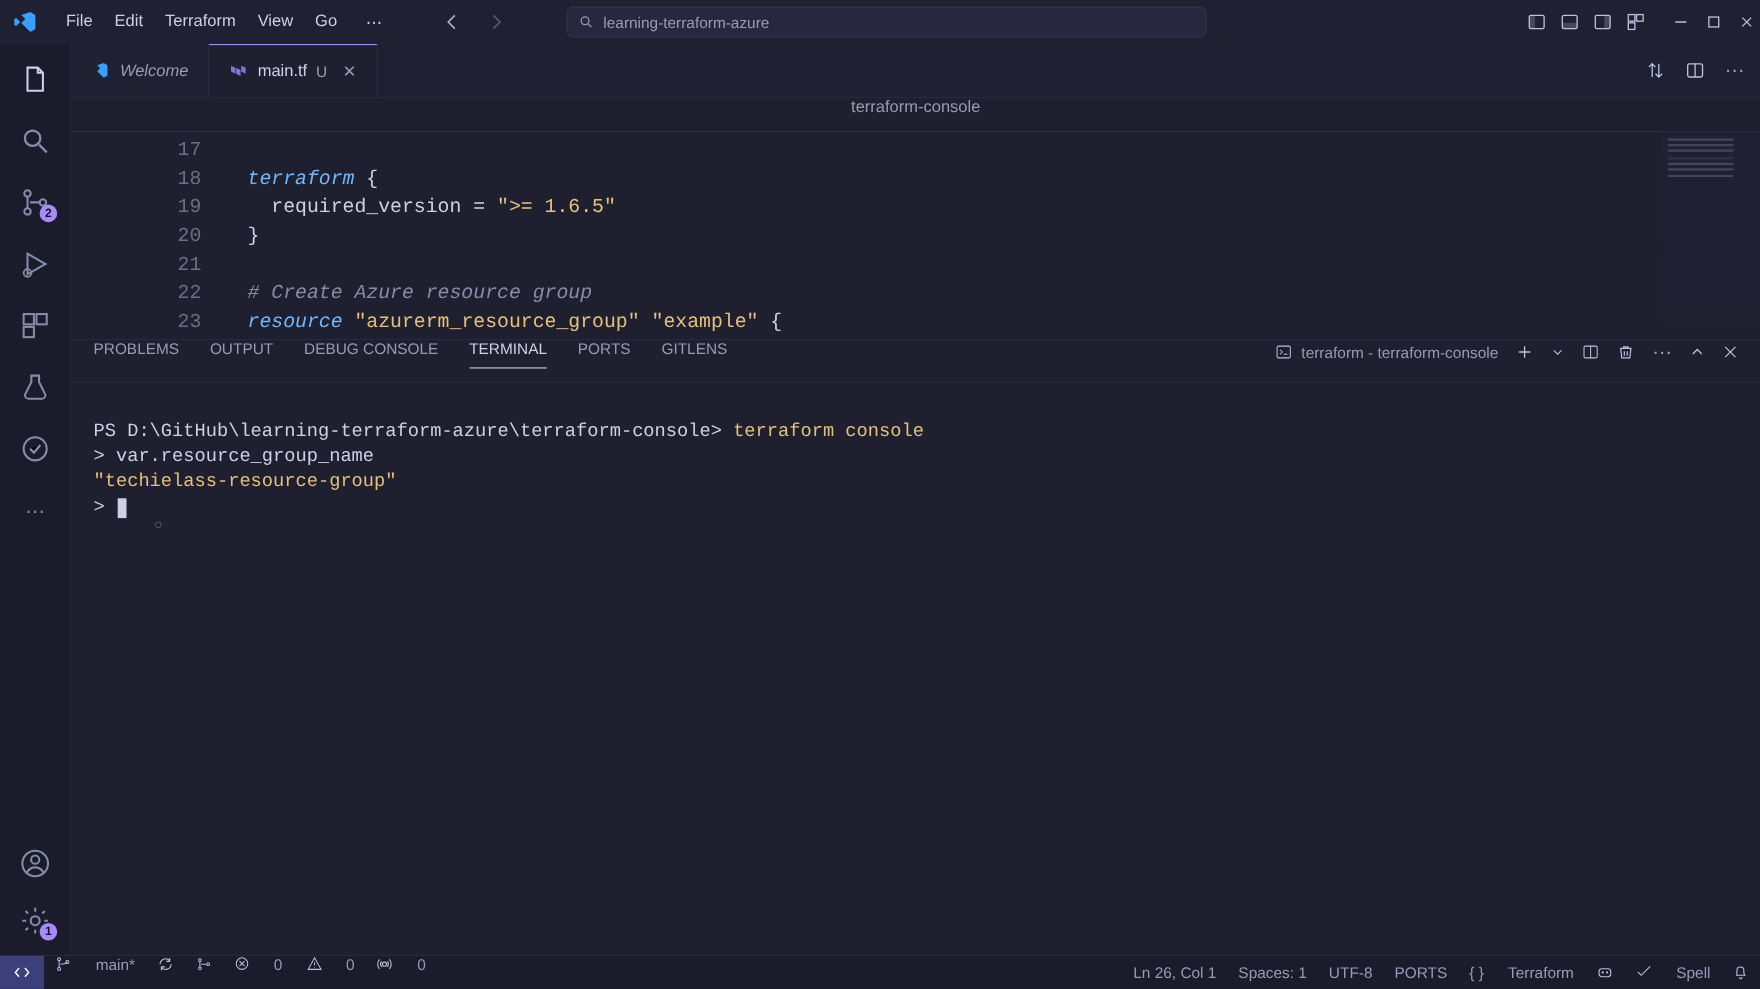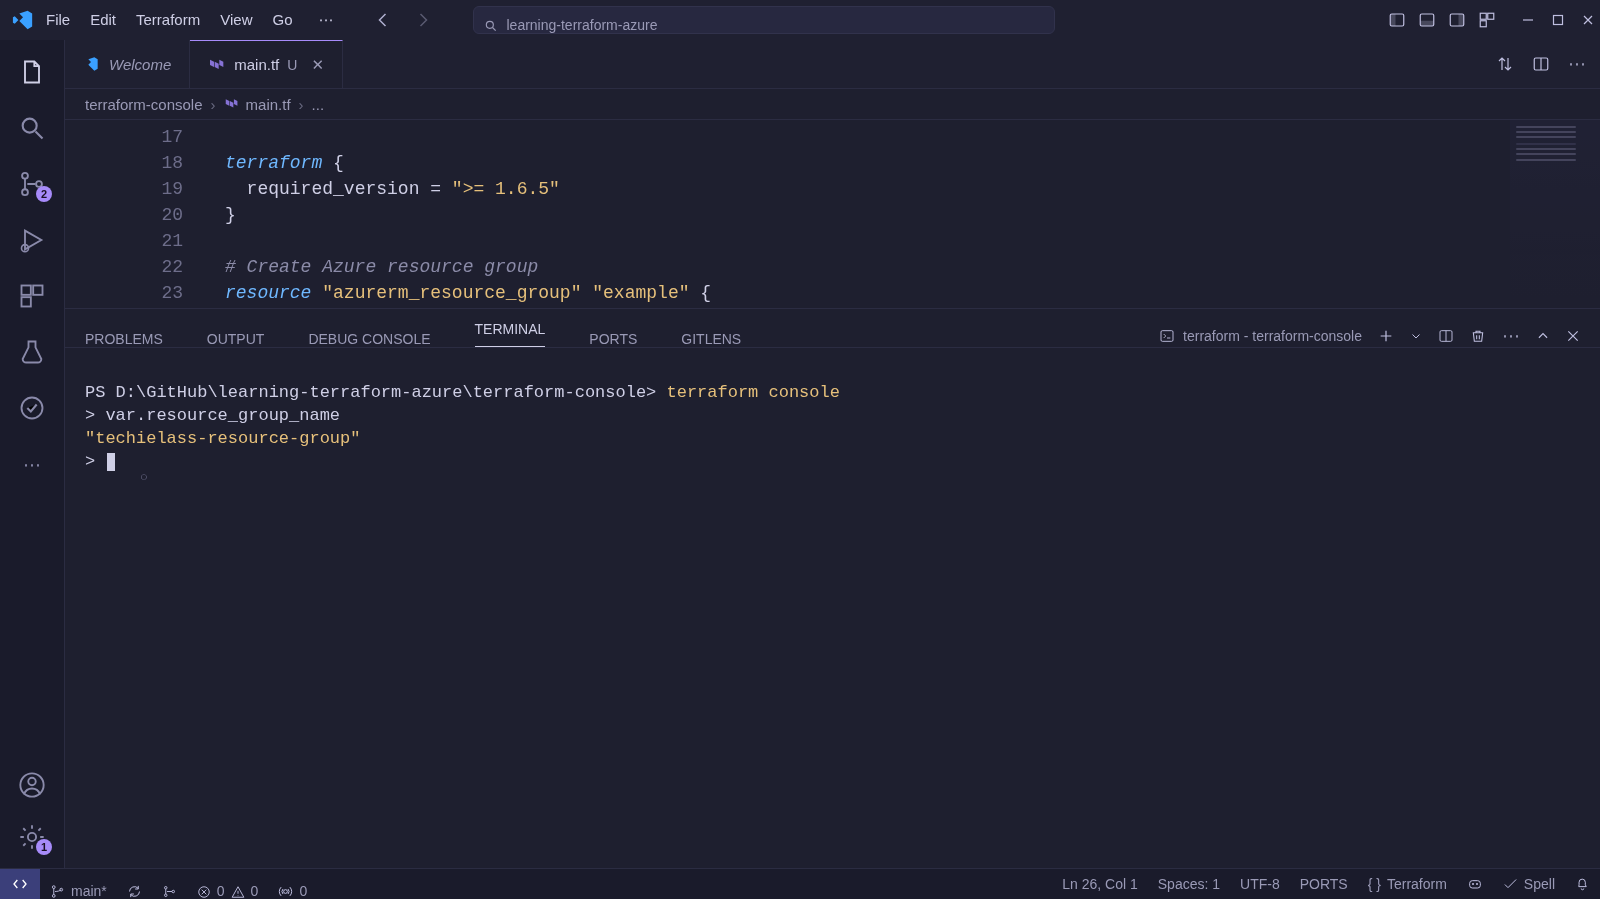--- a/index.html
+++ b/index.html
@@ -29,38 +29,38 @@
     font-family: "Segoe UI", Arial, sans-serif;
     color:var(--fg);
     overflow:hidden;
     position:relative;
   }
   
   .titlebar{
     height:40px;
     background:var(--bg-titlebar);
     display:flex;align-items:center;
-    gap:2px;
+    gap:16px;
     padding:0 6px 0 10px;
     border-bottom:1px solid var(--border);
   }
   .logo-slot{width:26px;display:flex;justify-content:center}
   .menu{display:flex;gap:20px;margin-left:8px}
   .menu span{color:var(--fg);font-size:15px;cursor:default}
   .ellipsis{color:var(--fg);font-size:18px;margin-left:6px}
   .nav-arrows{display:flex;gap:20px;margin-left:40px;color:var(--fg-dim)}
   .nav-arrows svg{opacity:.9}
   .search{
     flex:0 0 auto;
     margin-left:40px;
     width:560px;height:26px;
     background:#272840;
     border:1px solid #31324c;
     border-radius:6px;
-    display:flex;align-items:flex-end;
+    display:flex;align-items:center;
     gap:8px;padding:0 10px;color:var(--fg-dim);
     font-size:14px;
   }
   .title-right{margin-left:auto;display:flex;gap:12px;align-items:center;color:var(--fg-dim)}
   .win-controls{display:flex;gap:18px;margin-left:14px;color:var(--fg-dim)}
 
   
   .shell{position:absolute;top:40px;bottom:30px;left:0;right:0;display:flex}
   .activitybar{
     width:64px;background:var(--bg-activity);
@@ -102,20 +102,21 @@
   .tab .close{color:var(--fg-dim);margin-left:4px;font-size:15px}
   .tab .fname-italic{font-style:italic}
   .tabs-right{margin-left:auto;display:flex;align-items:center;gap:18px;padding-right:14px;color:var(--fg-dim)}
 
   
   .breadcrumbs{
     height:30px;display:flex;align-items:center;gap:8px;
     padding:0 20px;color:var(--fg-dim);font-size:15px;
     background:var(--bg-editor);
     border-bottom:1px solid var(--border);
+    flex-direction:column;
   }
   .crumb-sep{opacity:.6}
 
   
   .editor{
     position:relative;flex:0 0 188px;
     background:var(--bg-editor);
     font-family: "Consolas","Courier New",monospace;
     font-size:18px;line-height:26px;
     overflow:hidden;
@@ -147,21 +148,21 @@
   }
 
   
   .panel{
     flex:1;display:flex;flex-direction:column;
     border-top:1px solid var(--border);
     background:var(--bg-panel);
     min-height:0;
   }
   .panel-tabs{
-    height:38px;display:flex;align-items:flex-end;gap:44px;
+    height:38px;display:flex;align-items:flex-start;gap:28px;
     padding:0 20px;color:var(--fg-dim);font-size:14px;
     border-bottom:1px solid var(--border);
   }
   .panel-tabs .ptab{cursor:pointer}
   .panel-tabs .ptab.active{color:var(--fg);border-bottom:1px solid var(--fg);padding-bottom:9px}
   .panel-right{margin-left:auto;display:flex;align-items:center;gap:16px;color:var(--fg-dim)}
   .term-name{display:flex;align-items:center;gap:8px;font-size:14px}
 
   .terminal{
     flex:1;padding:10px 20px;
@@ -183,21 +184,21 @@
   .statusbar{
     position:absolute;left:0;right:0;bottom:0;height:30px;
     background:var(--bg-status);
     display:flex;align-items:center;font-size:14px;color:var(--fg-dim);
     border-top:1px solid var(--border);
   }
   .status-remote{
     width:40px;height:100%;background:#3b3f7a;
     display:flex;align-items:center;justify-content:center;color:#fff
   }
-  .status-item{display:flex;align-items:flex-end;gap:6px;padding:0 10px;cursor:pointer;height:100%}
+  .status-item{display:flex;align-items:flex-start;gap:22px;padding:0 10px;cursor:pointer;height:100%}
   .status-right{margin-left:auto;display:flex}
   svg{display:block}
 </style>
 </head>
 <body>
 
 <div class="titlebar">
   <span class="logo-slot">
     <svg width="22" height="22" viewBox="0 0 24 24">
         <path fill="#3aa0ff" d="M17 2l5 3v14l-5 3-9-9 4-4-4-4 9-3zM3 8l4 4-4 4-2-1V9l2-1z"></path>

